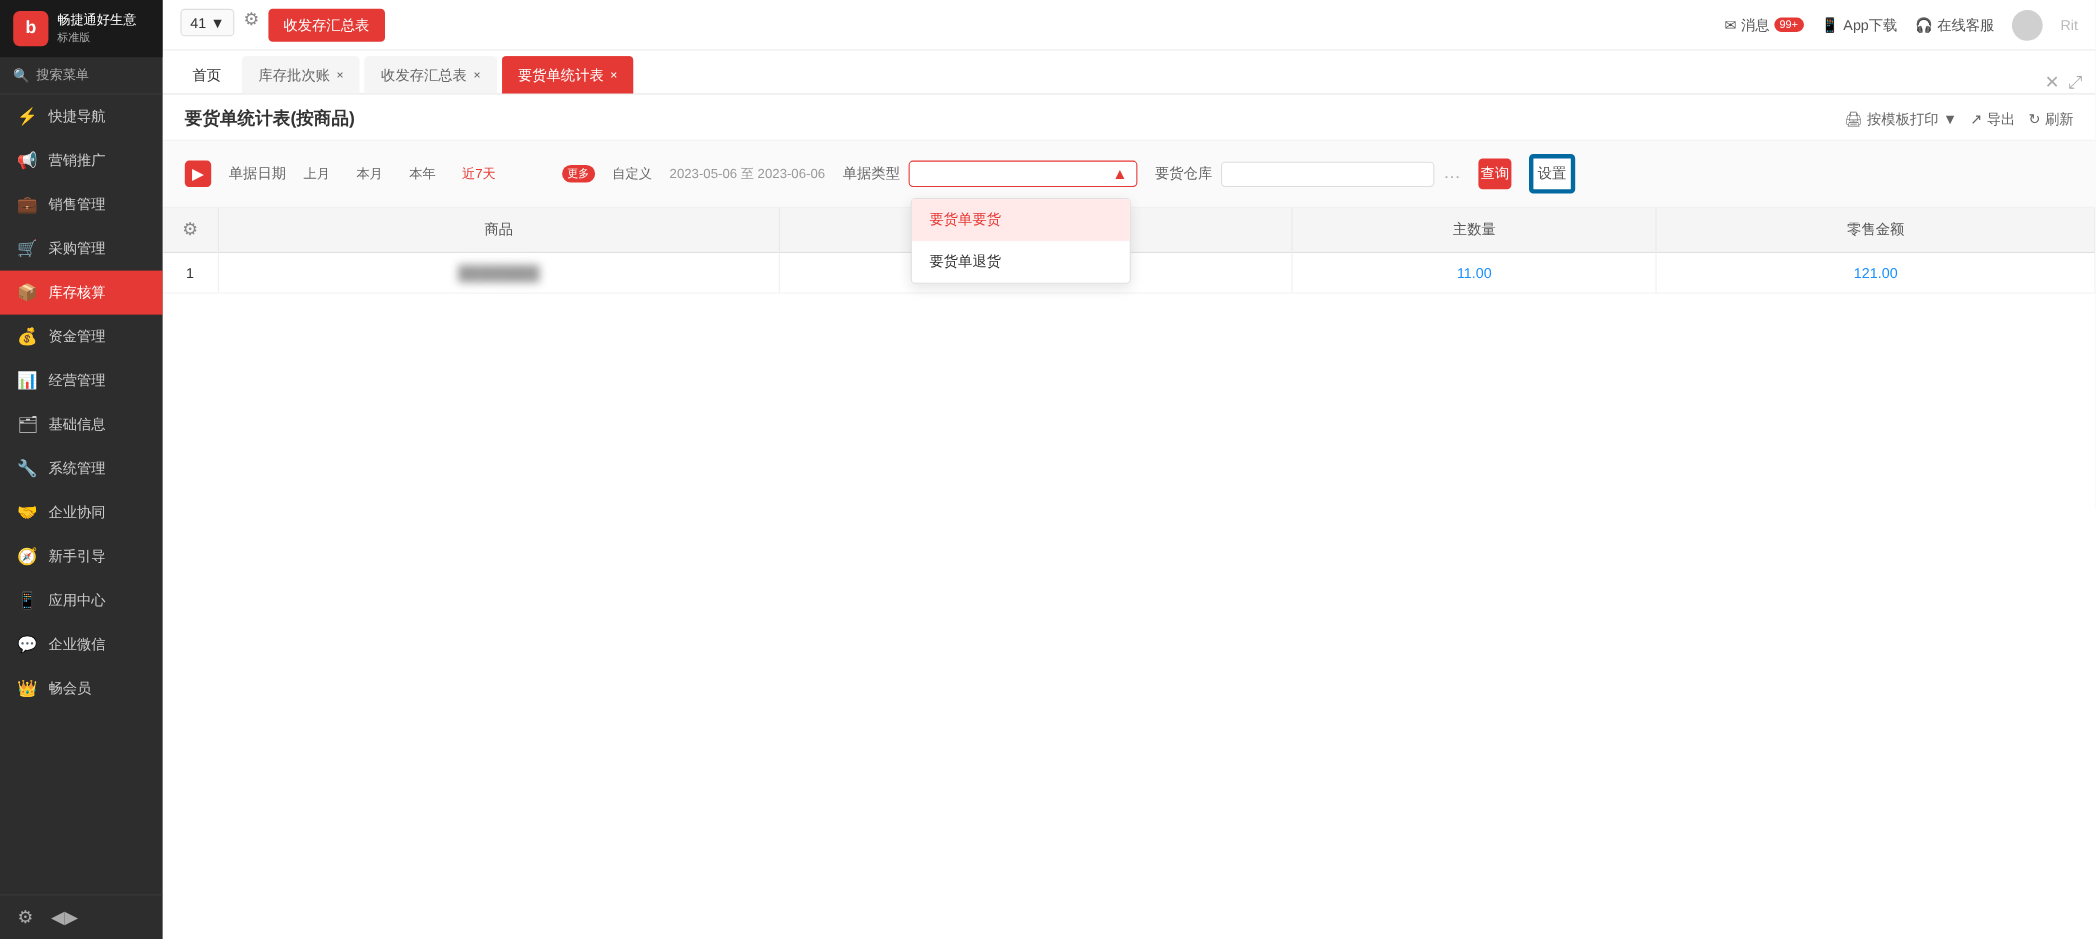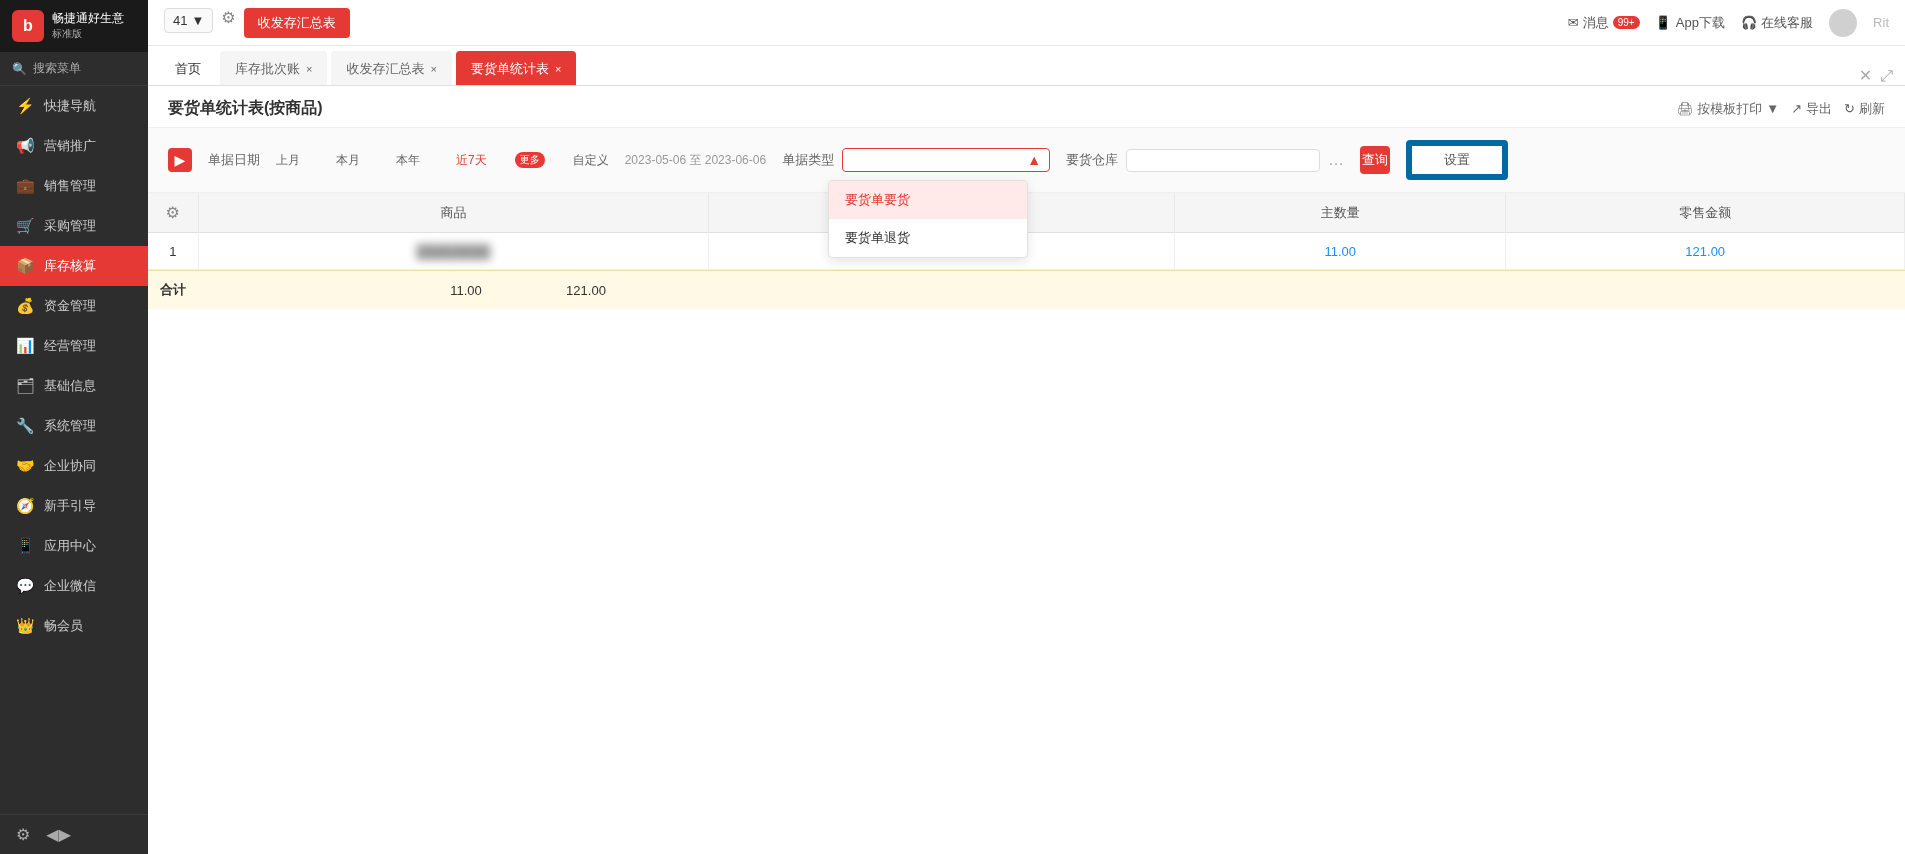--- a/index.html
+++ b/index.html
@@ -182,30 +182,30 @@
       position: relative;
     }
     .expand-btn {
       width: 24px; height: 24px;
       background: #e53935; color: #fff;
       border-radius: 4px; display: flex; align-items: center; justify-content: center;
       cursor: pointer; font-size: 14px; flex-shrink: 0;
     }
     .filter-group { display: flex; align-items: center; gap: 8px; }
     .filter-label { color: #666; font-size: 13px; white-space: nowrap; }
-    .date-shortcuts { display: flex; align-items: center; gap: 20px; }
+    .date-shortcuts { display: flex; align-items: center; gap: 8px; }
     .date-btn {
       padding: 3px 8px; font-size: 12px; color: #666;
       cursor: pointer; border-radius: 3px;
       border: none; background: transparent;
     }
     .date-btn.active { color: #e53935; }
     .badge-more {
       background: #e53935; color: white; border-radius: 10px;
-      font-size: 10px; padding: 1px 5px; cursor: pointer;
+      font-size: 10px; padding: 1px 5px; cursor: pointer; margin-left: 44px;
     }
     .date-range { color: #999; font-size: 12px; }
     .filter-type-group { display: flex; align-items: center; gap: 8px; }
     .filter-type-label { color: #666; font-size: 13px; }
     .type-input-wrapper {
       display: flex; align-items: center;
       border: 1px solid #e53935; border-radius: 4px;
       padding: 3px 8px; background: #fff; min-width: 200px;
       position: relative;
     }
@@ -217,22 +217,22 @@
       display: flex; align-items: center;
       border: 1px solid #ddd; border-radius: 4px;
       padding: 3px 8px; background: #fff; min-width: 160px;
     }
     .more-btn { color: #aaa; cursor: pointer; font-size: 16px; }
     .btn-query {
       background: #e53935; color: white; border: none;
       padding: 5px 2px; border-radius: 4px; cursor: pointer; font-size: 13px;
     }
     .btn-settings {
-      border: 6px solid #0369a1; background: #fff;
-      padding: 5px 32px; border-radius: 4px; cursor: pointer; font-size: 13px;
+      border: 4px solid #0369a1; background: #fff;
+      padding: 5px 4px; border-radius: 4px; cursor: pointer; font-size: 13px;
       color: #555;
     }
 
     
     .dropdown-popup {
       position: absolute;
       top: 52px;
       left: 680px;
       background: #fff;
       border: 1px solid #e0e0e0;
@@ -523,20 +523,15 @@
               <span class="blurred">████████</span>
             </td>
             <td>块</td>
             <td class="link">11.00</td>
             <td class="link">121.00</td>
           </tr>
         </tbody>
       </table>
     </div>
 
-    <div class="table-footer">
-      <span class="footer-label">合计</span>
-      <span class="footer-val" style="margin-left:200px;">11.00</span>
-      <span class="footer-val">121.00</span>
-    </div>
 
   </div>
 </div>
 
 </body></html>

